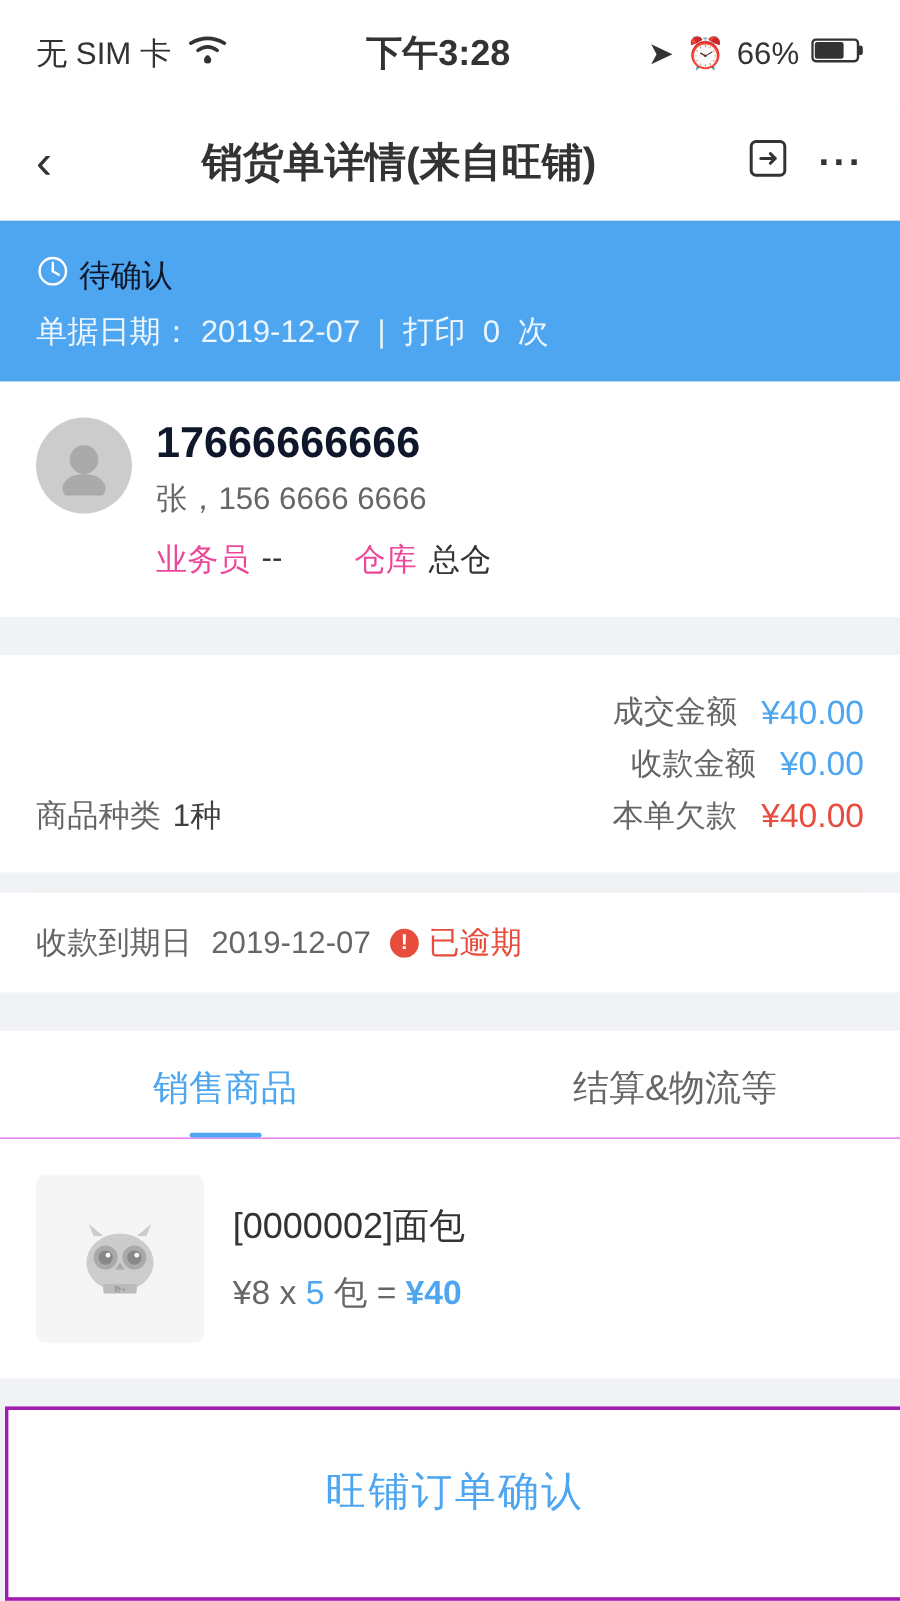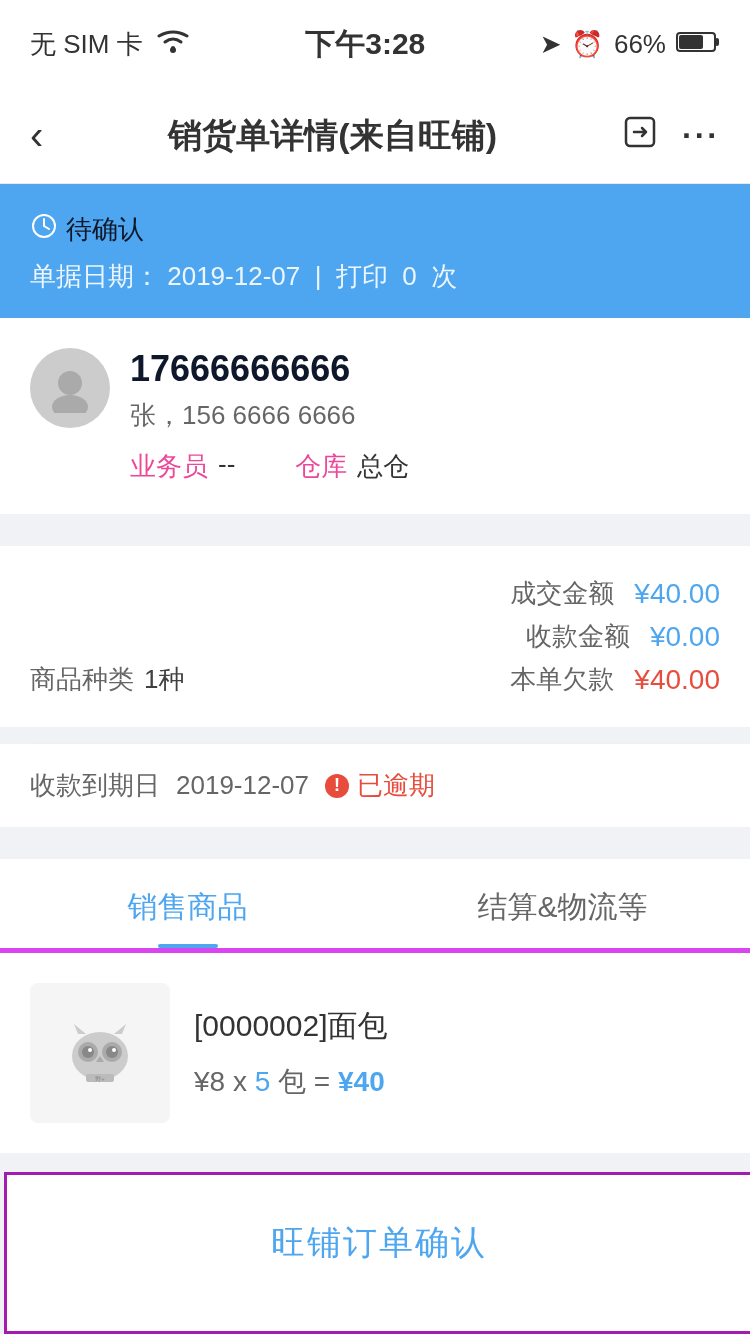--- a/index.html
+++ b/index.html
@@ -251,21 +251,21 @@
       justify-content: center;
       color: #fff;
       font-size: 18px;
       font-weight: 700;
     }
 
     
     .tab-bar {
       background: #fff;
       display: flex;
-      border-bottom: 5px solid #d946ef;
+      border-bottom: 1px solid #d946ef;
     }
     .tab-item {
       flex: 1;
       text-align: center;
       padding: 28px 0 20px;
       font-size: 30px;
       position: relative;
       cursor: pointer;
     }
     .tab-item.active {

